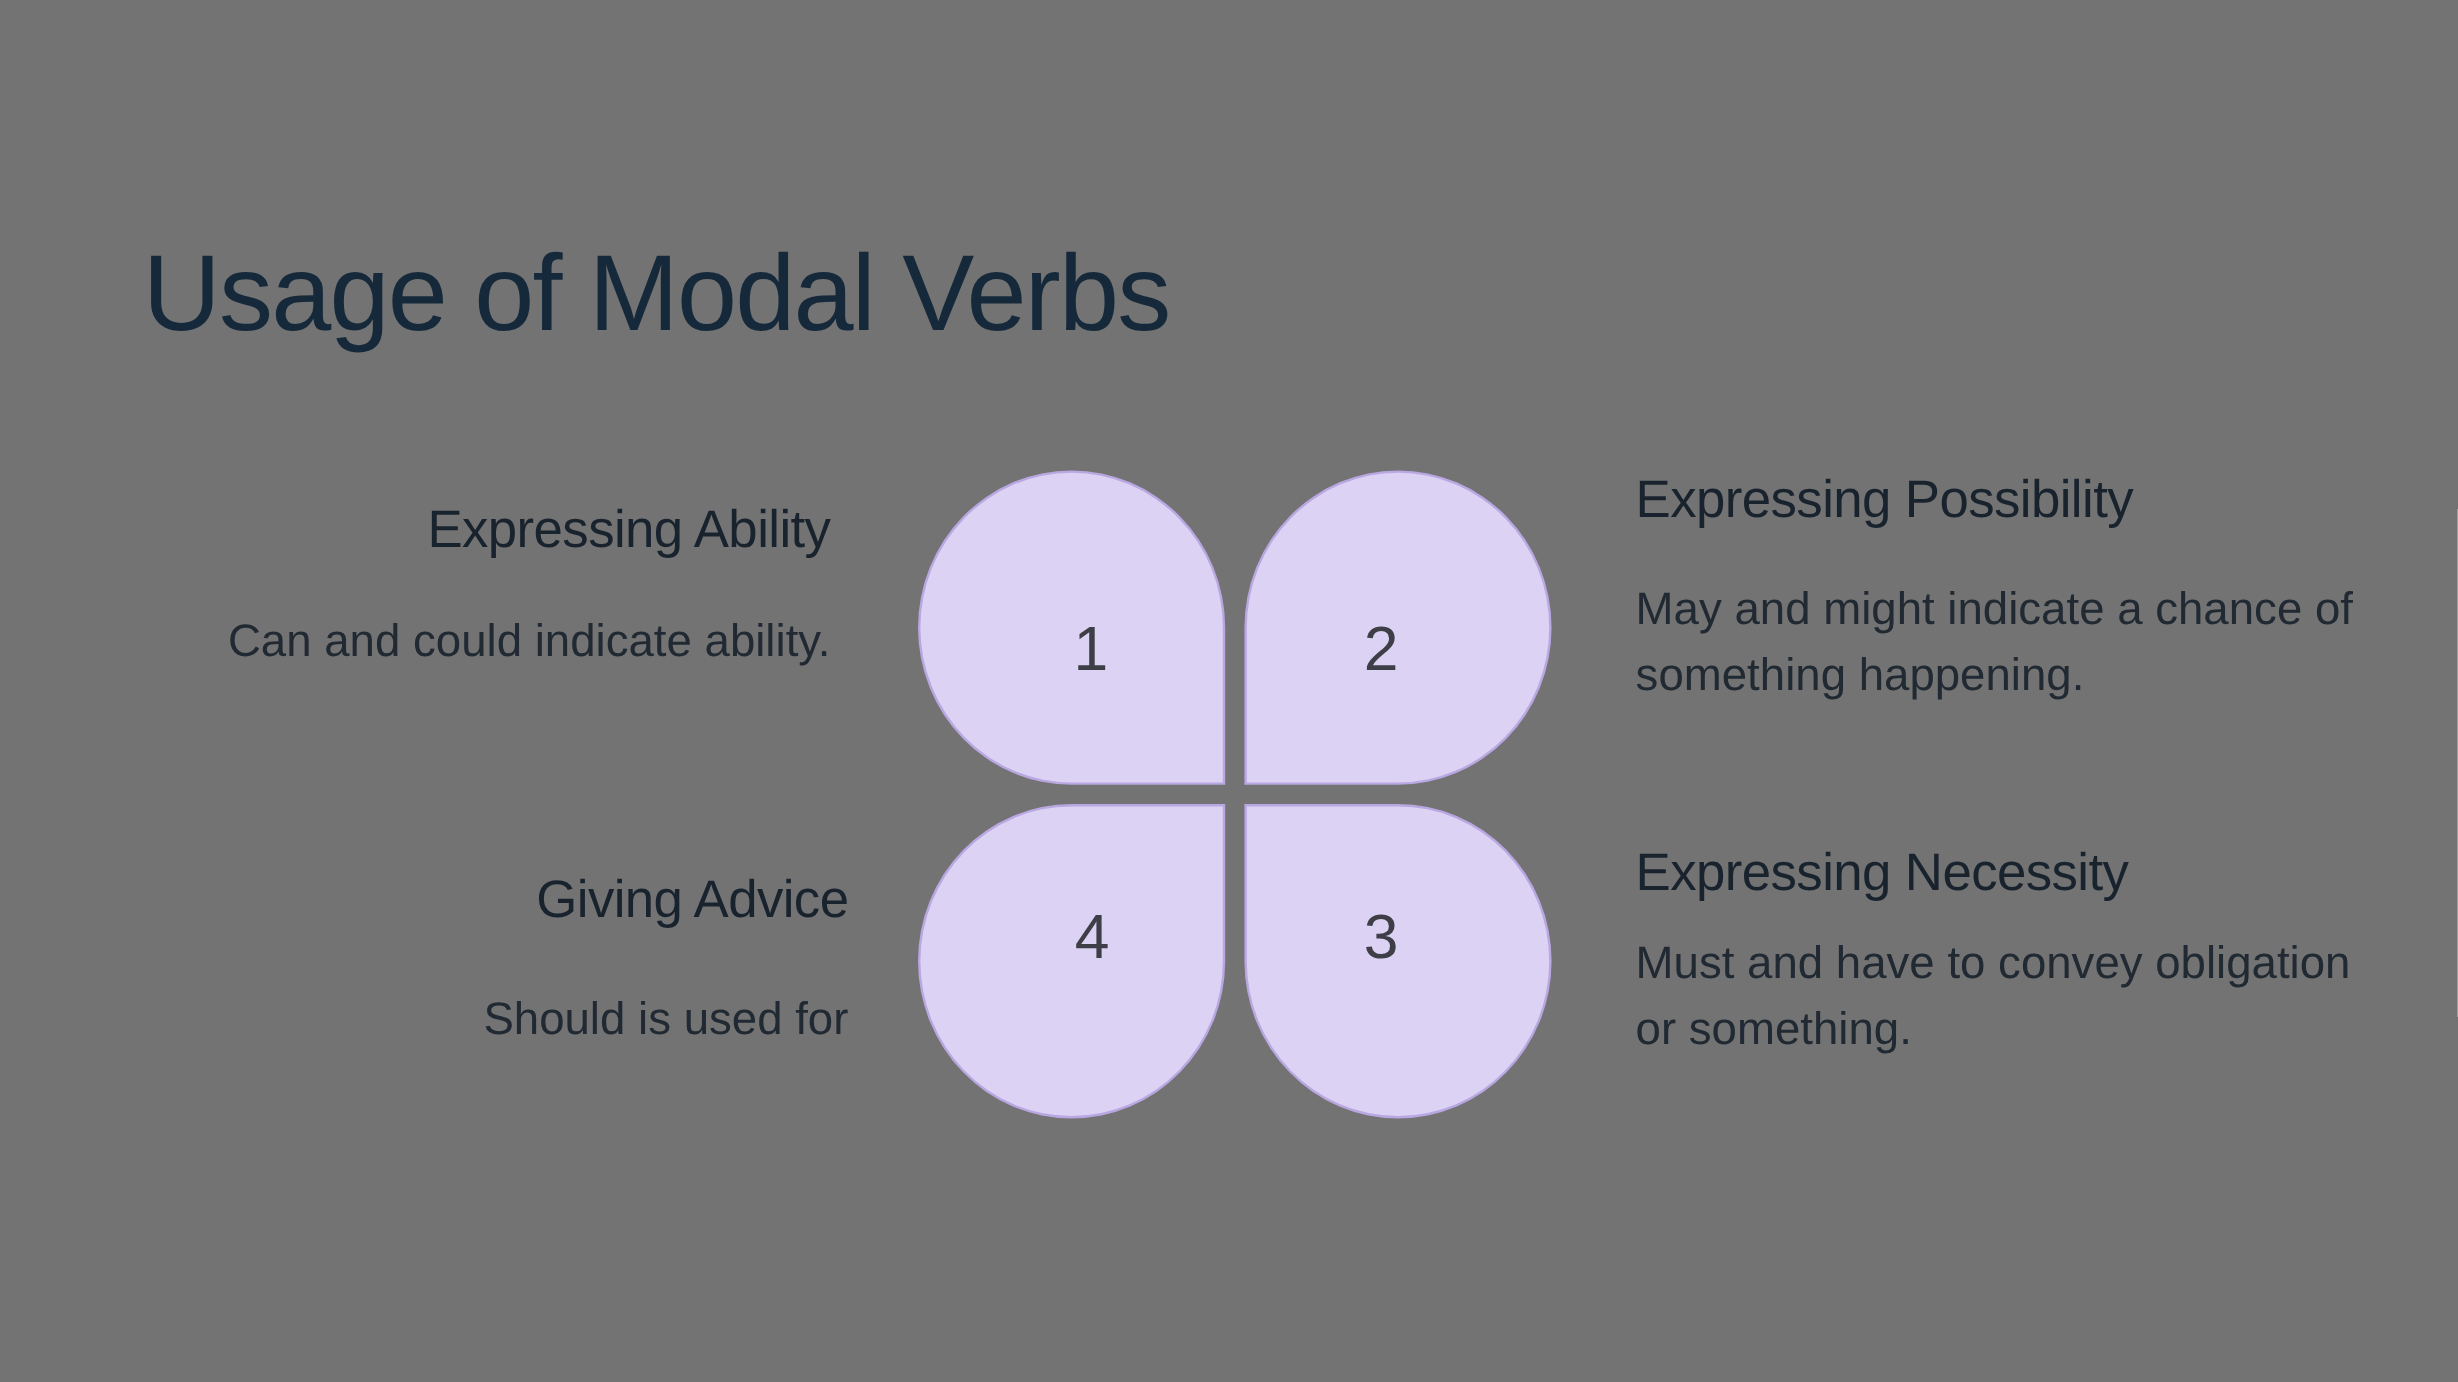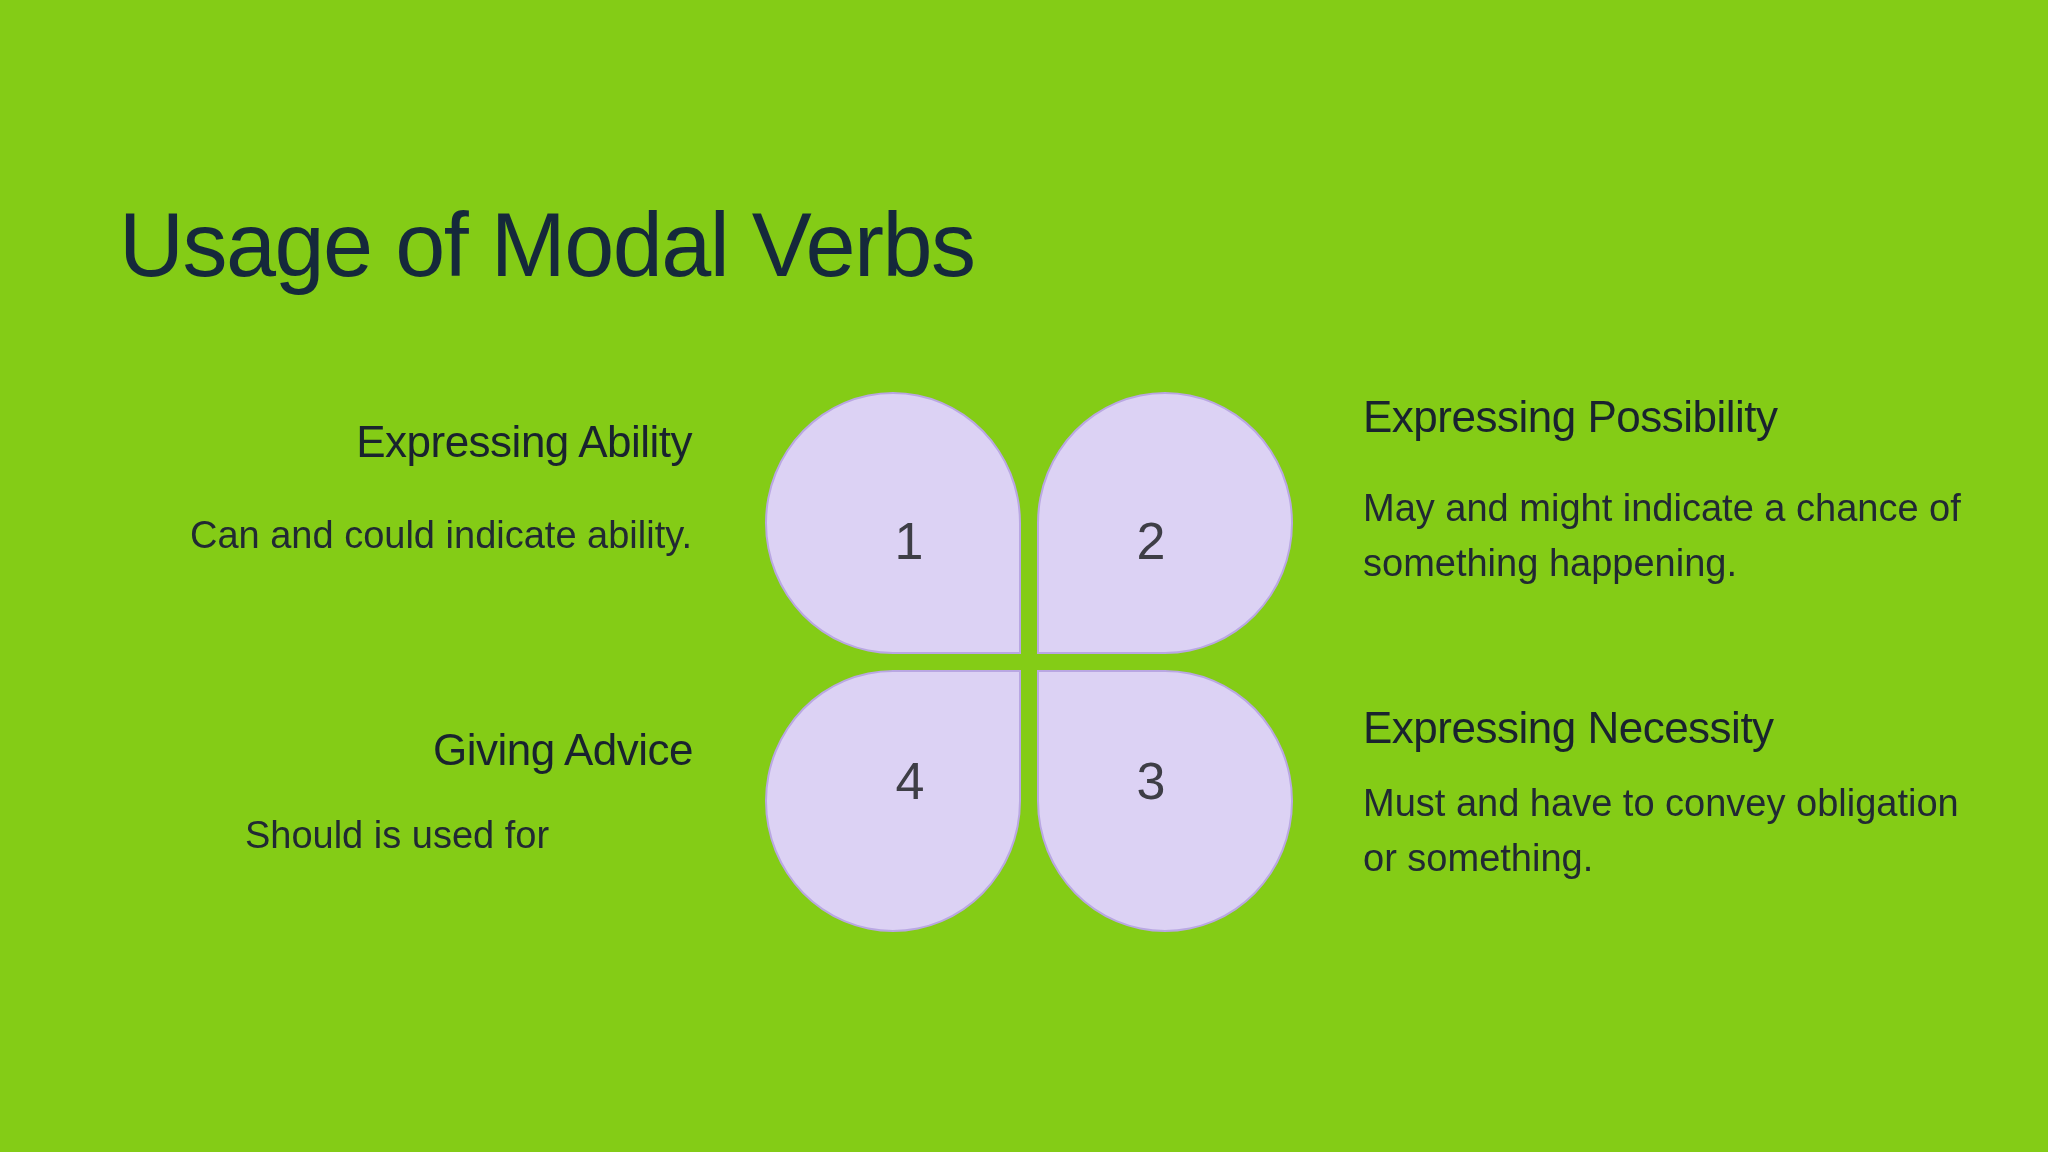--- a/index.html
+++ b/index.html
@@ -5,21 +5,21 @@
   * { margin: 0; padding: 0; box-sizing: border-box; }
   html, body { background: #ffffff; }
   body {
     width: 2048px; height: 1152px;
     overflow: hidden;
     font-family: "Liberation Sans", "DejaVu Sans", sans-serif;
   }
   .slide {
     position: relative;
     width: 2048px; height: 1152px;
-    background: #84cc16;
+    background: #737373;
   }
 
   
   .title {
     position: absolute;
     left: 119px; top: 196px;
     font-size: 90px;
     font-weight: 400;
     letter-spacing: -1.5px;
     color: #15293b;
@@ -68,22 +68,22 @@
 
   .q-tl { left: 100px;  top: 414px; width: 592px; text-align: right; }
   .q-tl .body { margin-top: 39px; }
 
   .q-tr { left: 1363px; top: 389px; width: 610px; text-align: left; }
   .q-tr .body { margin-top: 37px; }
 
   .q-br { left: 1363px; top: 700px; width: 610px; text-align: left; }
   .q-br .body { margin-top: 21px; }
 
-  .q-bl { left: 101px;  top: 722px; width: 592px; text-align: right; }
-  .q-bl .body { margin-top: 31px; text-align: center; }
+  .q-bl { left: 115px;  top: 722px; width: 592px; text-align: right; }
+  .q-bl .body { margin-top: 46px; }
 </style>
 </head>
 <body>
 
 <div class="slide">
 
   <h1 class="title">Usage of Modal Verbs</h1>
 
   <div class="diagram">
     <div class="petal p1">

